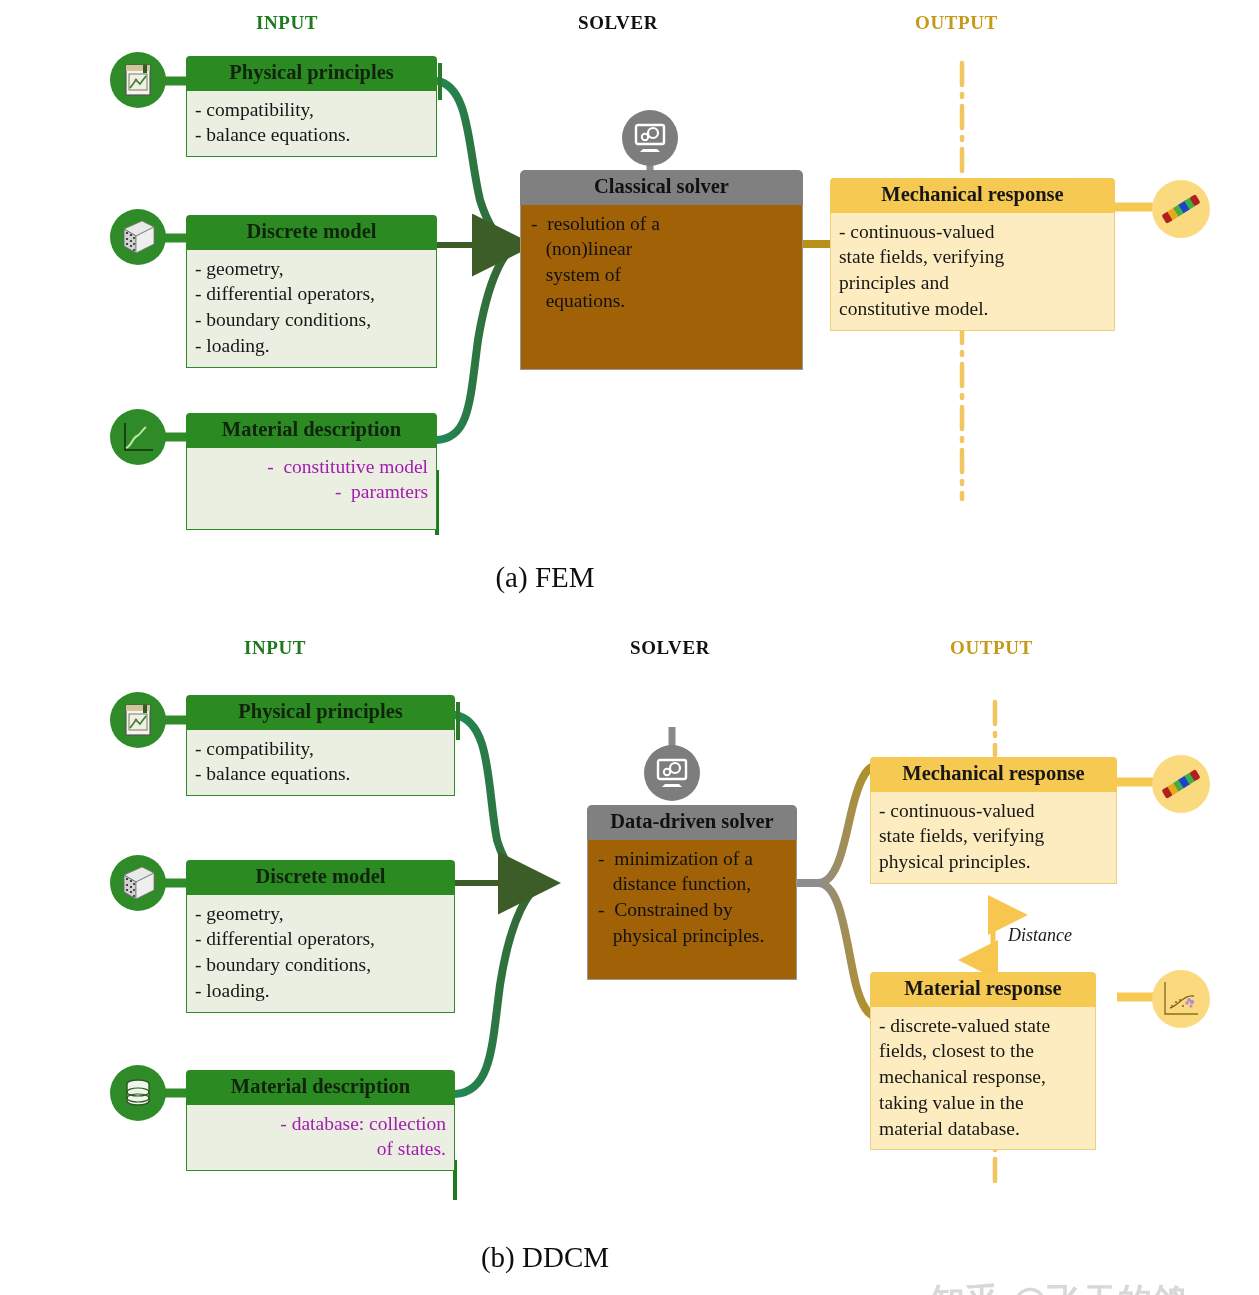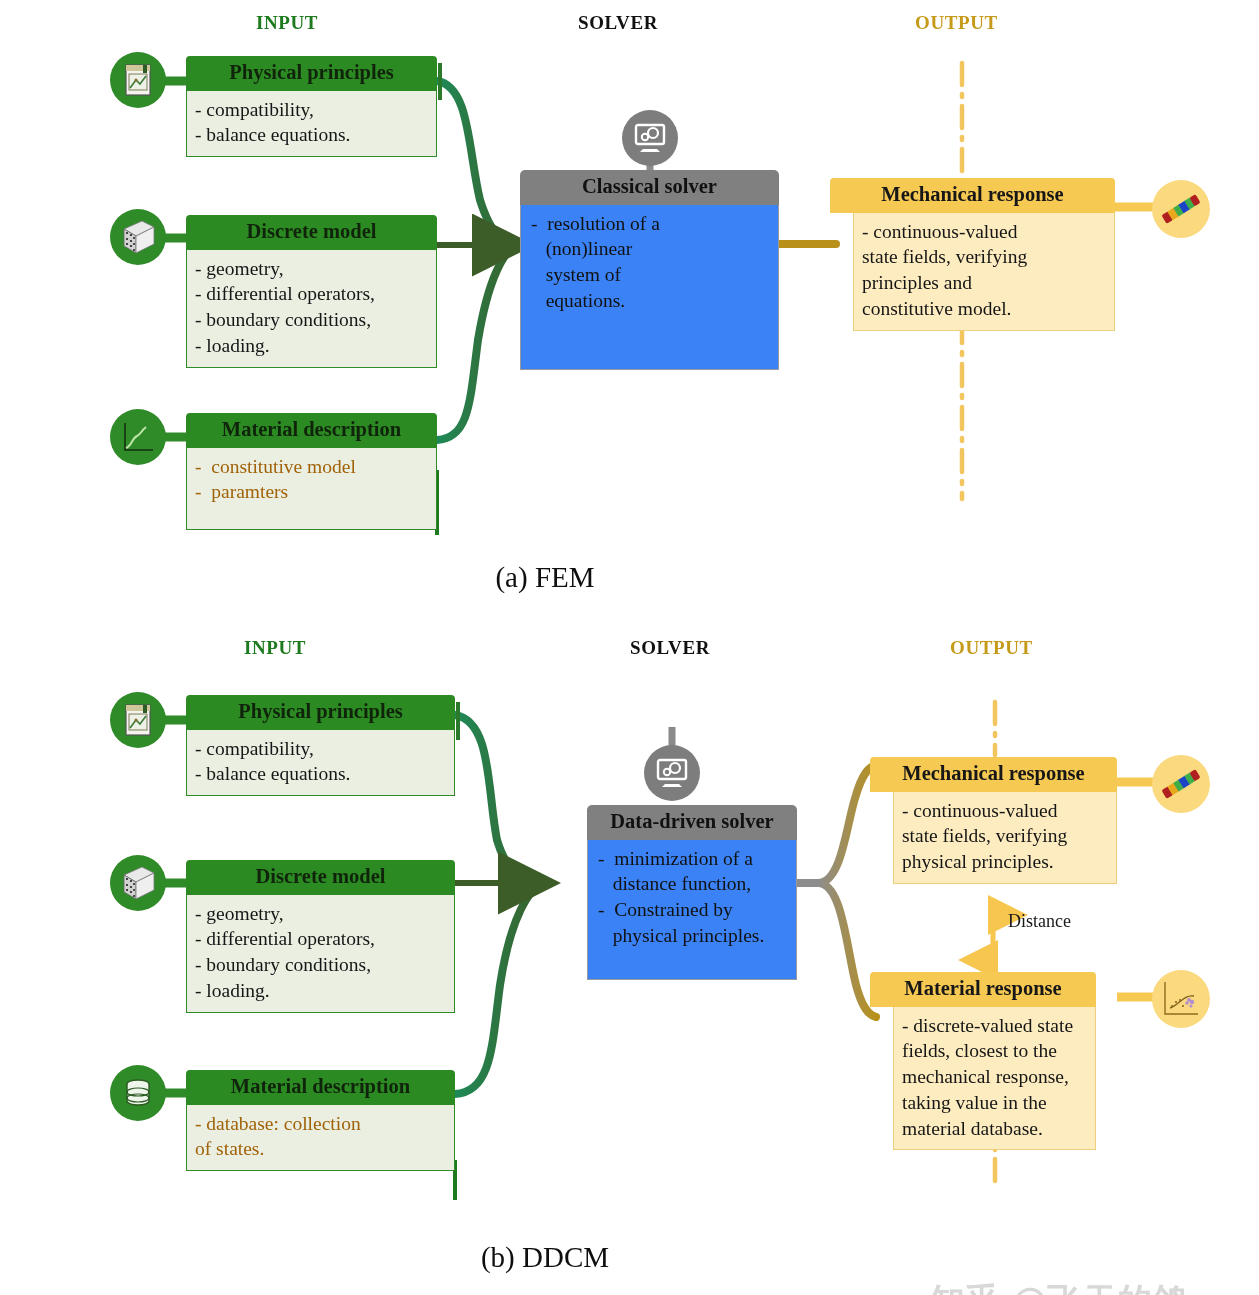--- a/index.html
+++ b/index.html
@@ -21,29 +21,29 @@
   .card .hd{box-sizing:border-box;text-align:center;font-weight:bold;
             font-size:20.5px;line-height:1.15;padding:5px 6px 6px;
             border-radius:4px 4px 0 0;white-space:nowrap;overflow:hidden;}
   .card .bd{box-sizing:border-box;font-size:19.5px;line-height:1.32;
             padding:6px 8px 8px 8px;}
   .card .bd div{white-space:pre-wrap;}
 
   
   .card.green .hd{background:#2c8a23;color:#10240c;}
   .card.green .bd{background:#eaefe2;border:1px solid #2f8a28;border-top:none;color:#161616;}
-  .card.green .bd.red{color:#a16207;}
+  .card.green .bd.red{color:#a21caf;text-align:right;}
 
   
   .card.grey .hd{background:#808080;color:#111;border-radius:5px 5px 0 0;}
-  .card.grey .bd{background:#3b82f6;border:1px solid #9a9a9a;border-top:none;color:#111;}
+  .card.grey .bd{background:#a16207;border:1px solid #9a9a9a;border-top:none;color:#111;}
 
   
   .card.yellow .hd{background:#f6c953;color:#171717;}
-  .card.yellow .bd{background:#fdecc0;border:1px solid #f0cf7c;border-top:none;color:#161616;margin-left:23px;}
+  .card.yellow .bd{background:#fdecc0;border:1px solid #f0cf7c;border-top:none;color:#161616;}
 
   
   .bubble{position:absolute;border-radius:50%;display:flex;align-items:center;justify-content:center;}
   .bubble.green{background:#2f8a28;}
   .bubble.yellow{background:#fbd97e;}
 
   
   .caption{position:absolute;width:1090px;text-align:center;font-size:29px;
            font-family:"Liberation Serif","DejaVu Serif",serif;color:#0f0f0f;}
 
@@ -173,21 +173,21 @@
 
   <div class="bubble" style="left:622px;top:110px;width:56px;height:56px;background:#7d7d7d;">
     <svg width="34" height="32" viewBox="0 0 34 32">
         <rect x="3" y="3" width="28" height="19" rx="2" fill="none" stroke="#fff" stroke-width="2.4"></rect>
         <circle cx="20" cy="11" r="5" fill="none" stroke="#fff" stroke-width="2.2"></circle>
         <circle cx="12" cy="15" r="3.2" fill="none" stroke="#fff" stroke-width="2"></circle>
         <path d="M10 27 h14 l3 3 H7 z" fill="#fff"></path>
       </svg>
   </div>
 
-  <div class="card grey" style="left:520px;top:170px;width:259px;">
+  <div class="card grey" style="left:520px;top:170px;width:283px;">
     <div class="hd">Classical solver</div>
     <div class="bd" style="min-height:165px;padding-left:10px;">
       <div>-  resolution of a</div>
       <div>   (non)linear</div>
       <div>   system of</div>
       <div>   equations.</div>
     </div>
   </div>
 
   <div class="card yellow" style="left:830px;top:178px;width:285px;">
@@ -380,21 +380,21 @@
           <rect x="5" y="20" width="8" height="10" rx="2" fill="#b02020"></rect>
           <rect x="12" y="20" width="8" height="10" fill="#e8a81e"></rect>
           <rect x="19" y="20" width="7" height="10" fill="#3fae4a"></rect>
           <rect x="25" y="20" width="8" height="10" fill="#1b44c8"></rect>
           <rect x="32" y="20" width="7" height="10" fill="#3fae4a"></rect>
           <rect x="38" y="20" width="7" height="10" rx="2" fill="#b02020"></rect>
         </g>
       </svg>
   </div>
 
-  <div class="distlabel" style="left:1008px;top:296px;">Distance</div>
+  <div class="distlabel" style="left:1008px;top:310px;font-style:italic;">Distance</div>
 
   <div class="card yellow" style="left:870px;top:357px;width:226px;">
     <div class="hd">Material response</div>
     <div class="bd">
       <div>- discrete-valued state</div>
       <div>fields, closest to the</div>
       <div>mechanical response,</div>
       <div>taking value in the</div>
       <div>material database.</div>
     </div>

